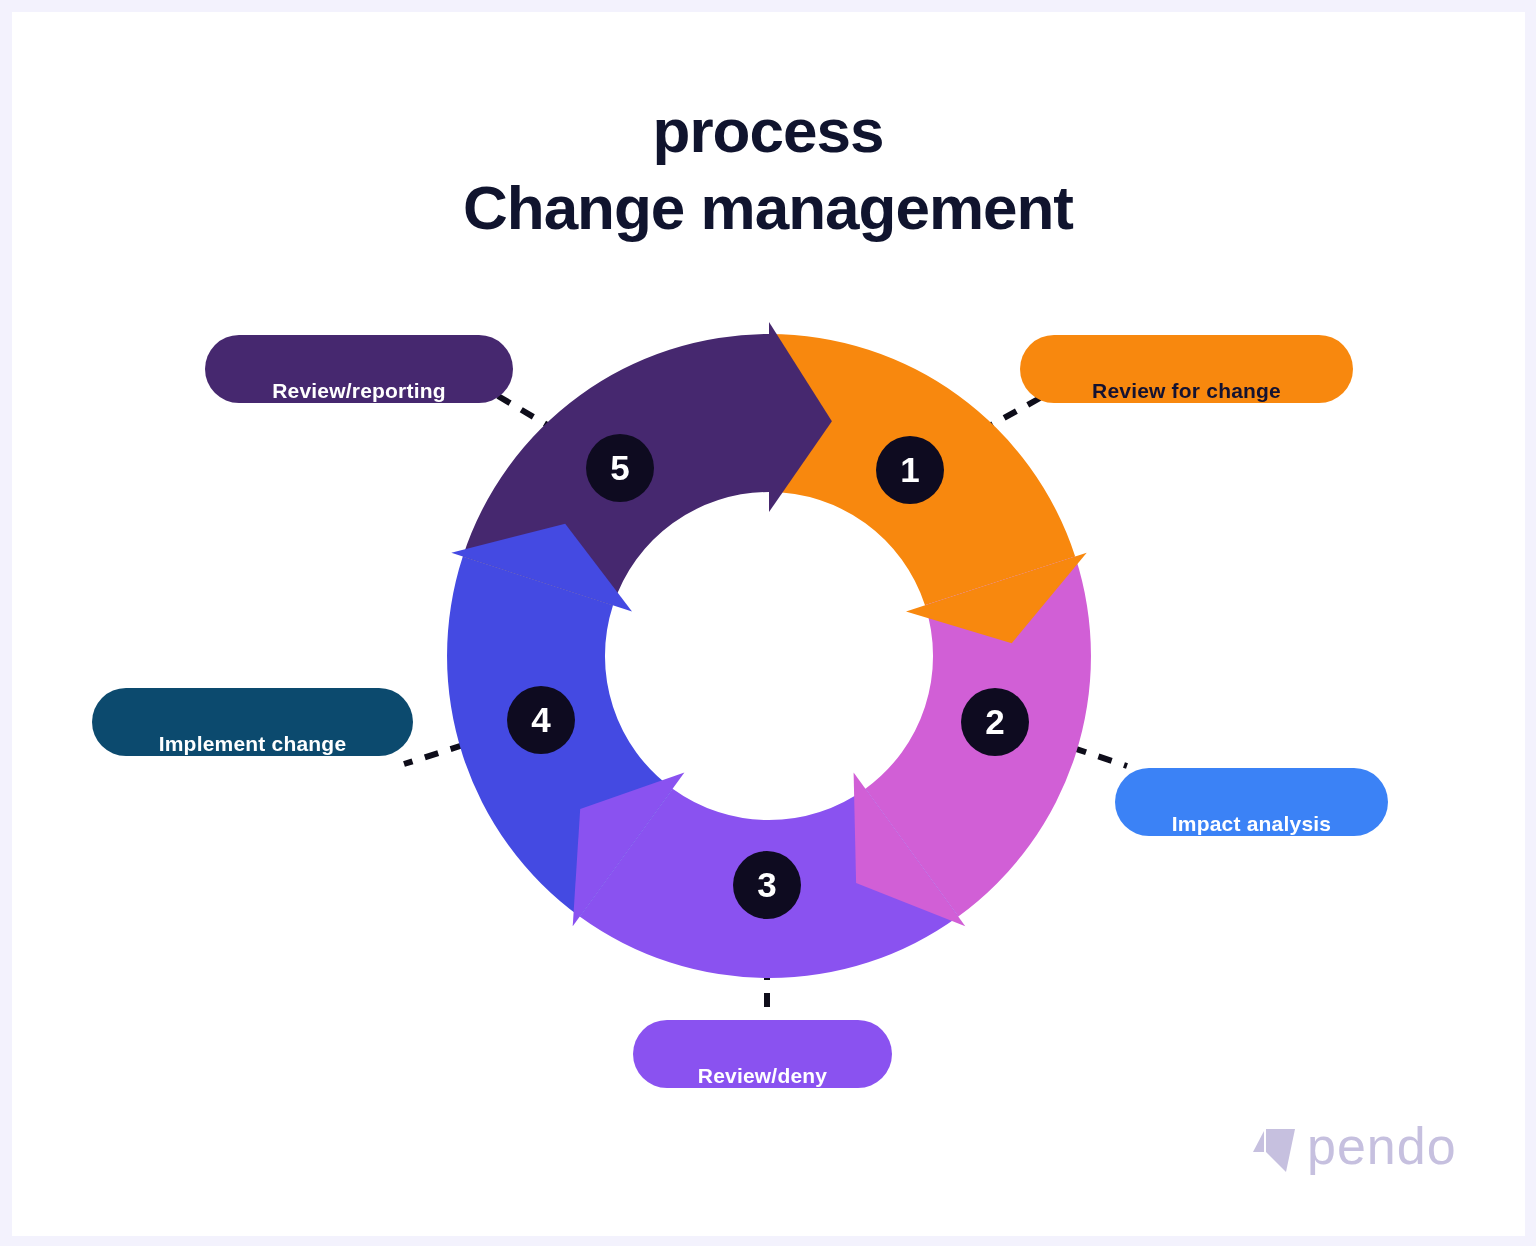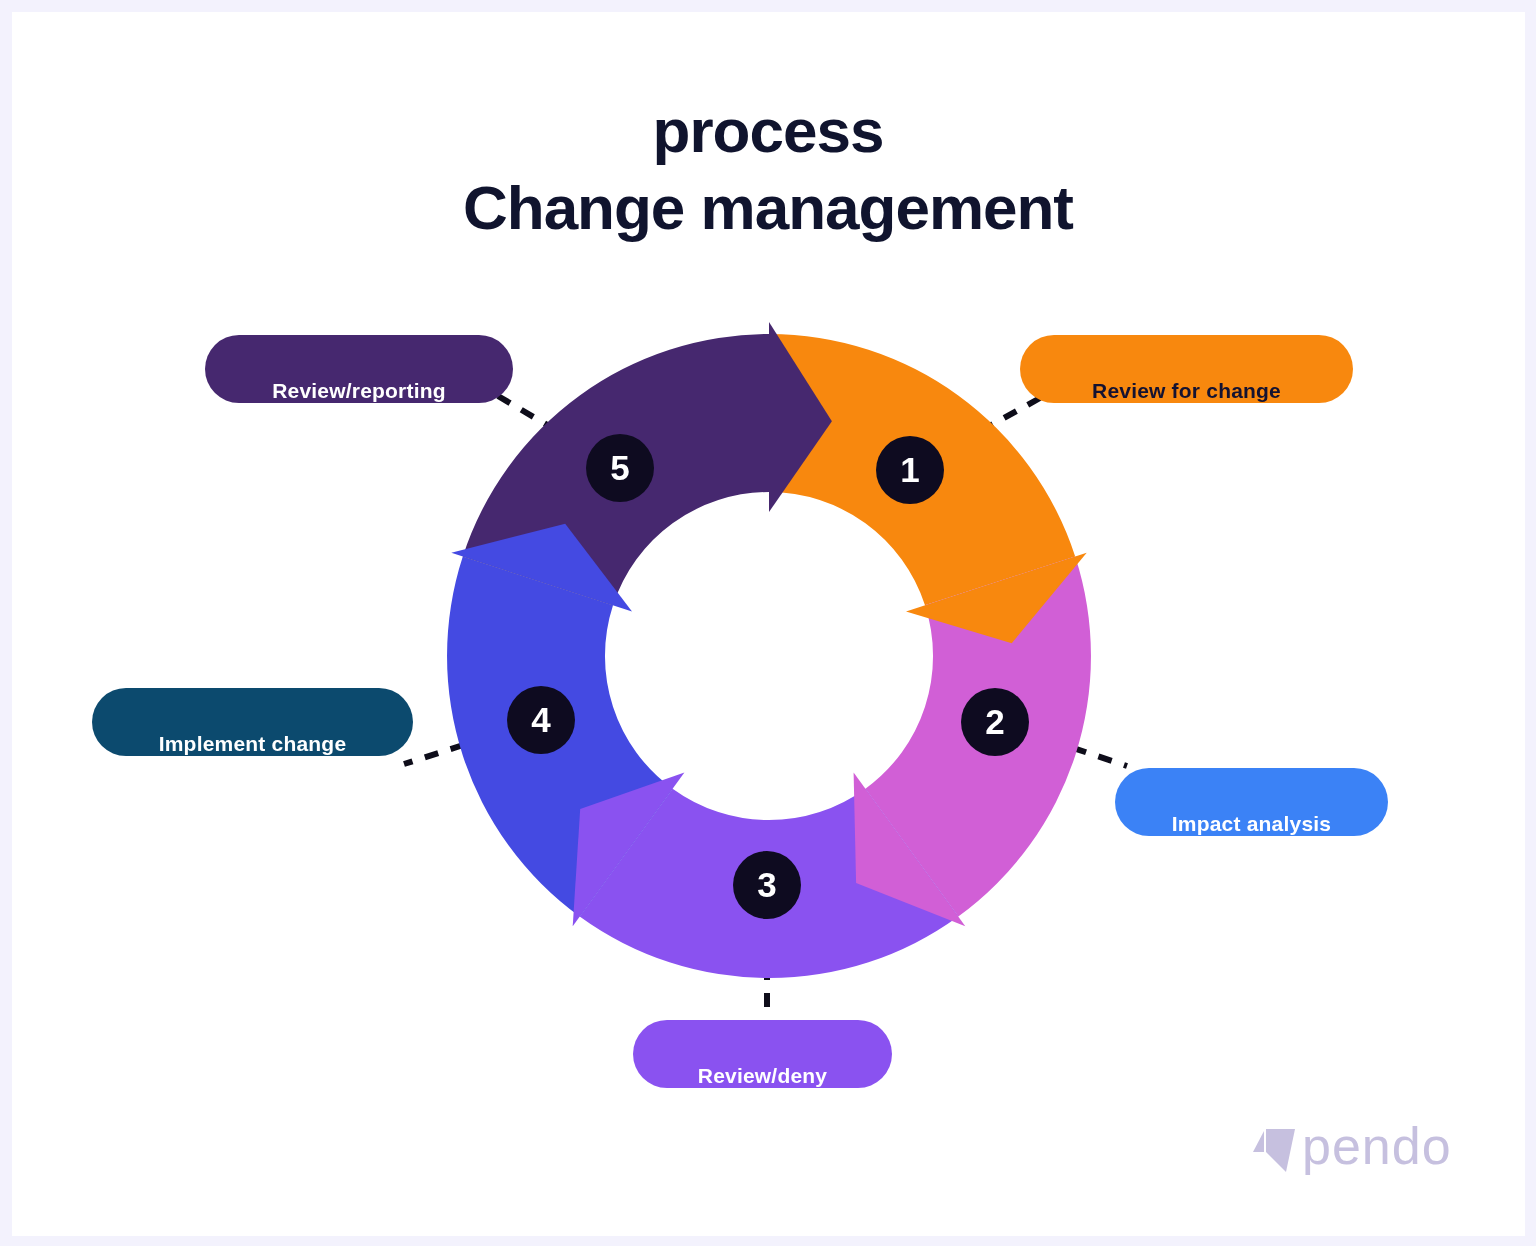--- a/index.html
+++ b/index.html
@@ -63,20 +63,21 @@
     justify-content: center;
     font-size: 35px;
     font-weight: bold;
   }
   .logo {
     position: absolute;
     left: 1250px;
     top: 1120px;
     display: flex;
     align-items: center;
+    gap: 5px;
   }
   .logo-text {
     font-size: 52px;
     font-weight: normal;
     letter-spacing: 1px;
     line-height: 52px;
     padding-bottom: 8px;
   }
 </style>
 </head>

